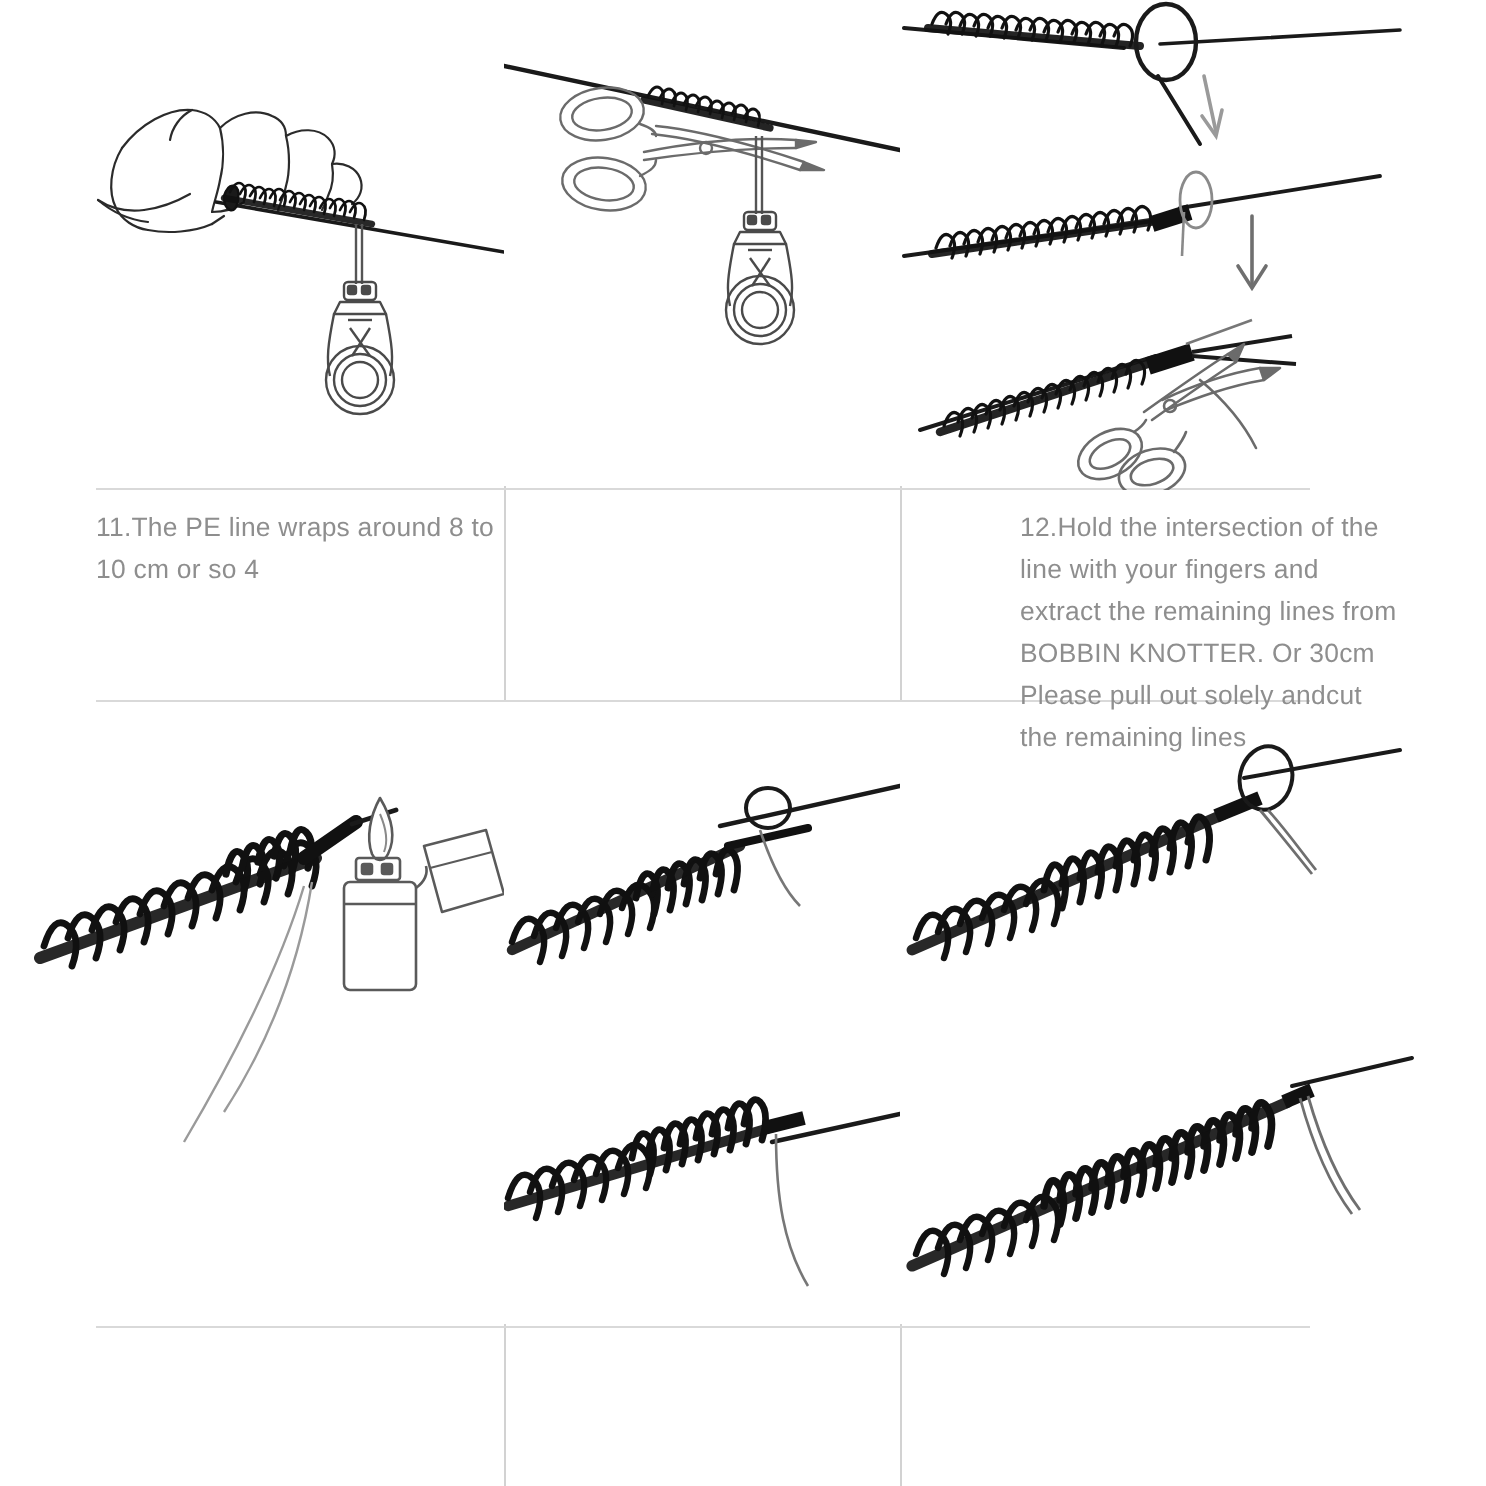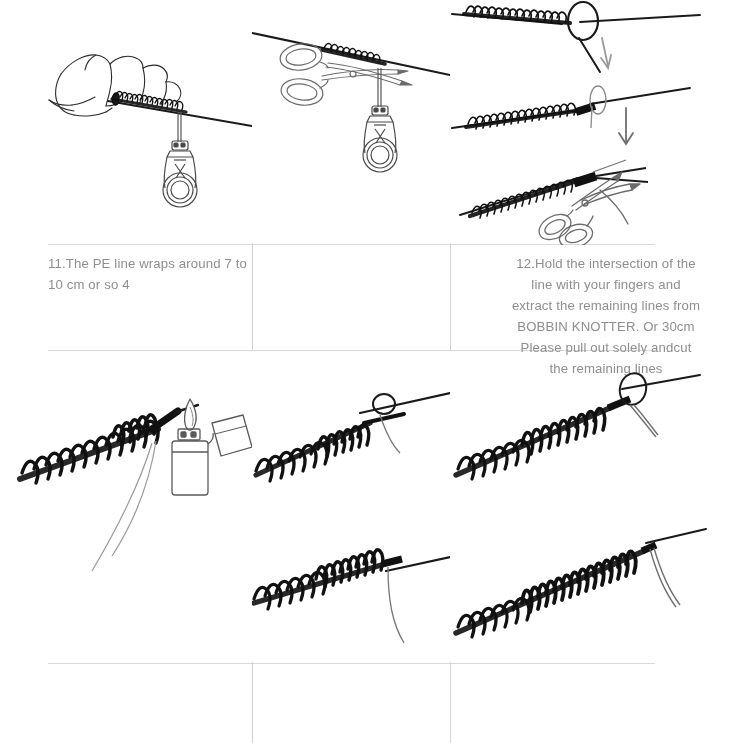--- a/index.html
+++ b/index.html
@@ -32,21 +32,21 @@
   
   #p11{left:0;top:0;width:252px;height:350px;}
   #p12{left:252px;top:0;width:198px;height:350px;}
   #p13{left:450px;top:0;width:293px;height:350px;}
   
   #p14{left:0;top:351px;width:252px;height:392px;}
   #p15{left:252px;top:351px;width:198px;height:392px;}
   #p16{left:450px;top:351px;width:293px;height:392px;}
 
   .cap11{left:48px;top:253px;width:200px;}
-  .cap12{left:258px;top:253px;width:192px;text-align:center;}
+  .cap12{left:258px;top:253px;width:192px;}
 </style>
 </head>
 <body>
 
 <div id="sheet">
 
   <div class="vrule" style="left:252px;top:243px;height:107px;"></div>
   <div class="vrule" style="left:450px;top:243px;height:107px;"></div>
   <div class="hrule" style="left:48px;top:244px;width:607px;"></div>
   <div class="hrule" style="left:48px;top:350px;width:607px;"></div>
@@ -110,21 +110,21 @@
         <path d="M167,157 C164,172 163,180 165,188"></path>
         <path d="M193,157 C196,172 197,180 195,188"></path>
         <path d="M174,160 L186,160"></path>
         <path d="M175,164 L185,178"></path>
         <path d="M185,164 L176,178"></path>
         <circle cx="180" cy="190" r="17"></circle>
         <circle cx="180" cy="190" r="13"></circle>
         <circle cx="180" cy="190" r="9"></circle>
       </g>
     </svg>
-    <div class="caption cap11">11.The PE line wraps around 7 to 10 cm or so 4</div>
+    <div class="caption cap11">11.The PE line wraps around 8 to 10 cm or so 4</div>
   </div>
 
   <div class="panel" id="p12">
     <svg class="art" width="198" height="245" viewBox="0 0 198 245">
 
       <path d="M0,33 L198,75" fill="none" stroke="#1a1a1a" stroke-width="2.2" stroke-linecap="round"></path>
 
       <g stroke="#111" stroke-width="1.4" fill="none" stroke-linecap="round">
         <path d="M72,48 q3,-6 6,-4 q3,2 1,8"></path>
         <path d="M78,49 q3,-6 6,-4 q3,2 1,8"></path>

